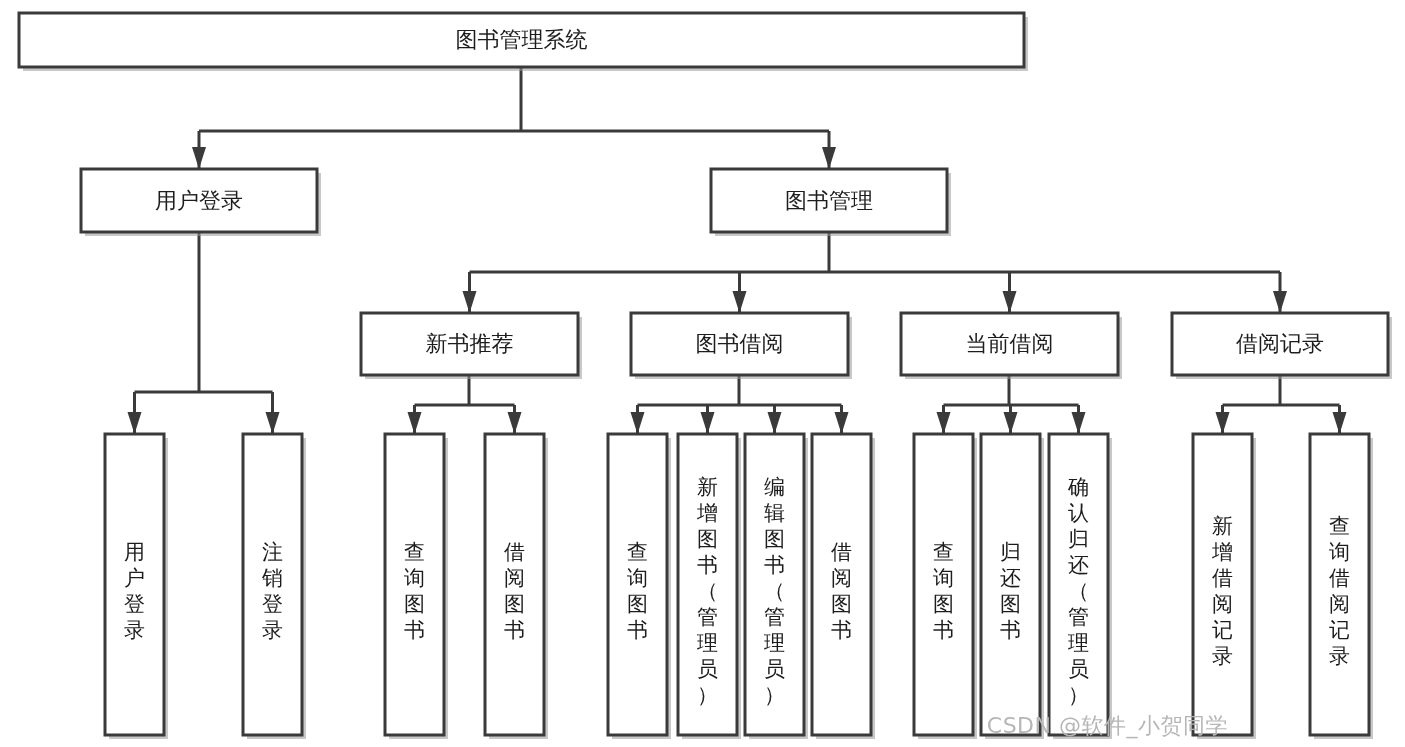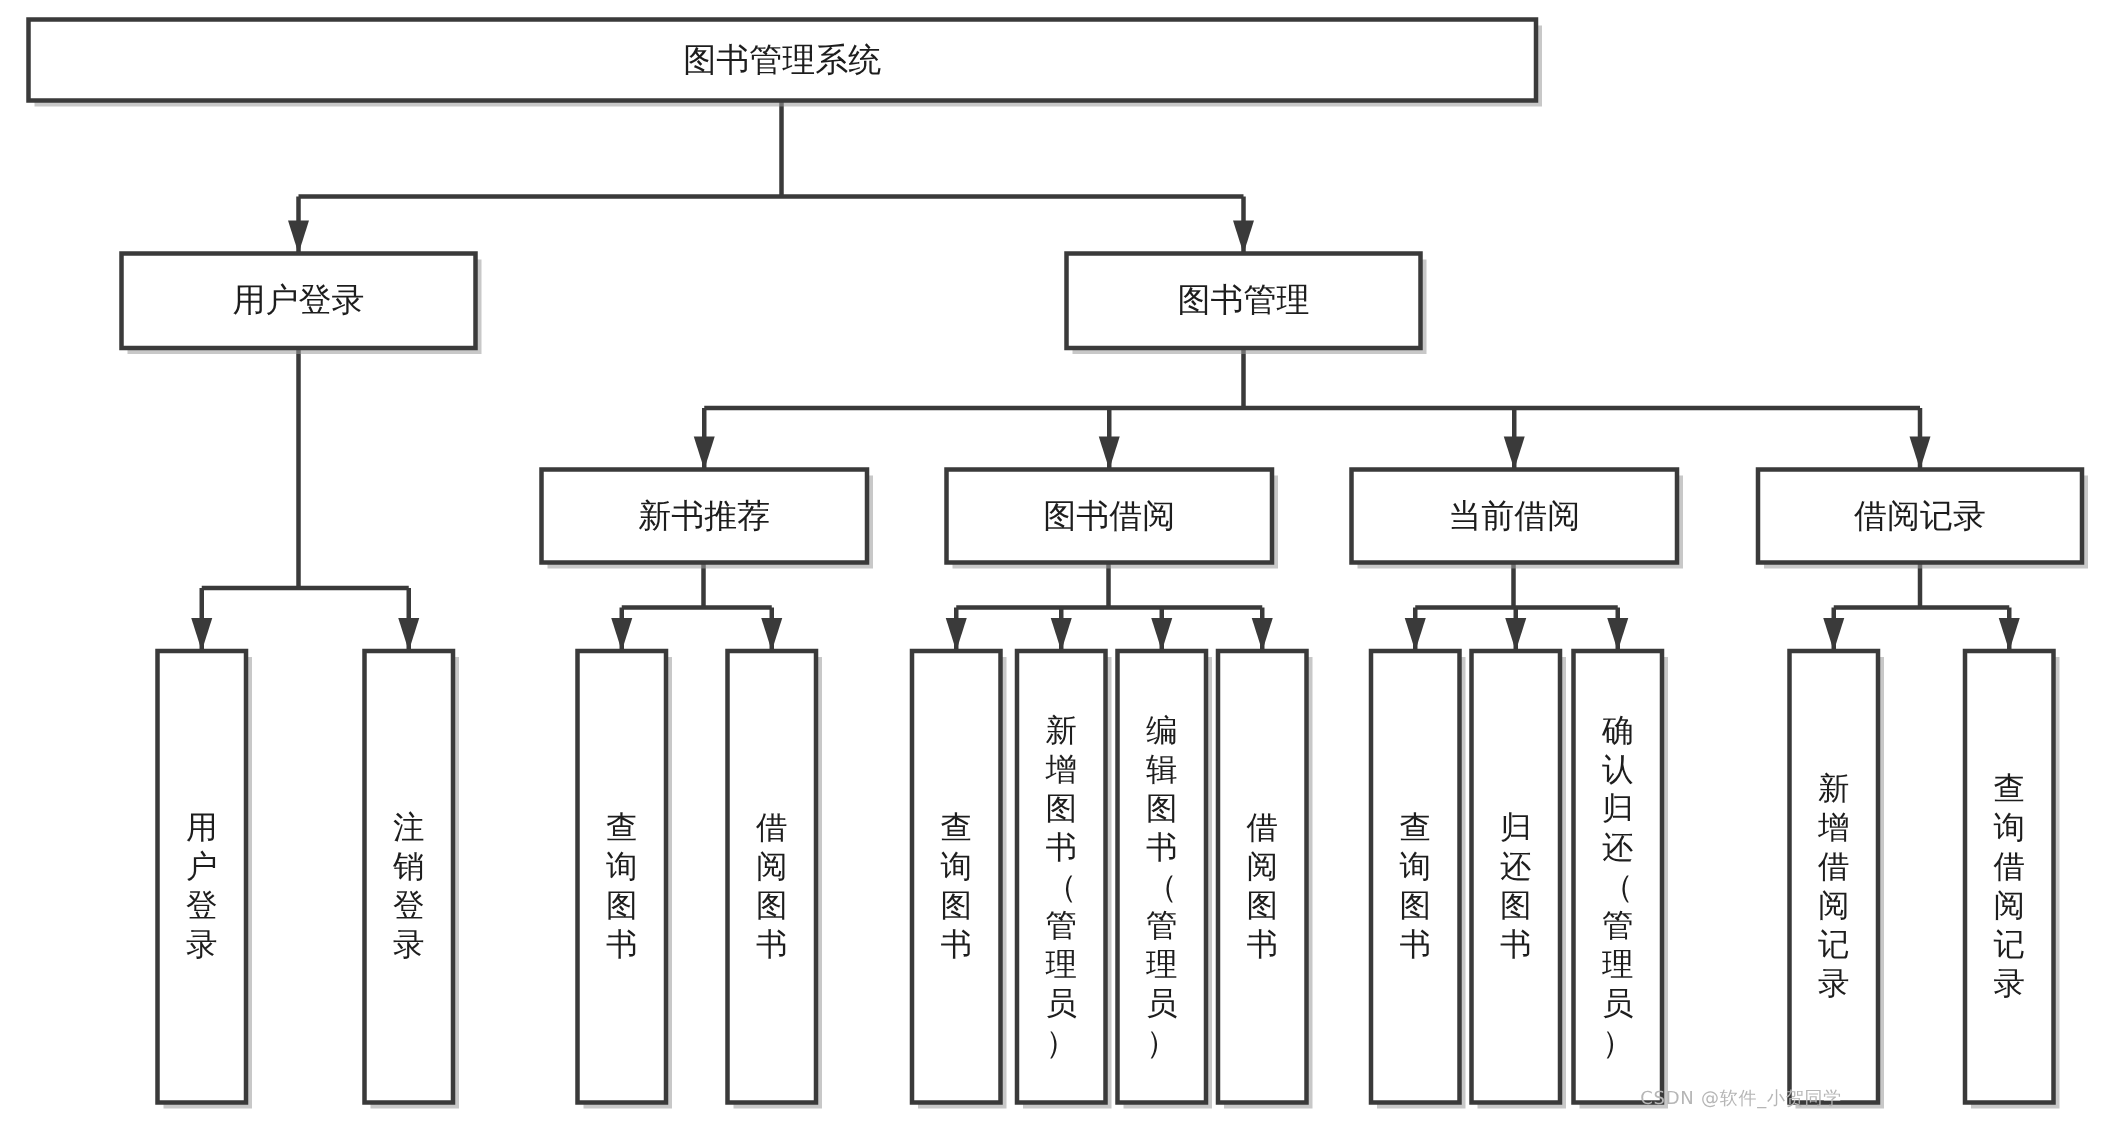--- a/index.html
+++ b/index.html
@@ -49,21 +49,21 @@
     fill: #1d1d1d;
     font-size: 22px;
     text-anchor: middle;
     dominant-baseline: middle;
   }
   .watermark {
     position: absolute;
     right: 14px;
     bottom: 6px;
     font-family: "DejaVu Sans", "Liberation Sans", sans-serif;
-    font-size: 12px;
+    font-size: 22px;
     color: #b6b6b6;
     white-space: nowrap;
     letter-spacing: 0.5px;
     pointer-events: none;
   }
 </style>
 </head>
 <body>
 
 <div id="diagram-root">

